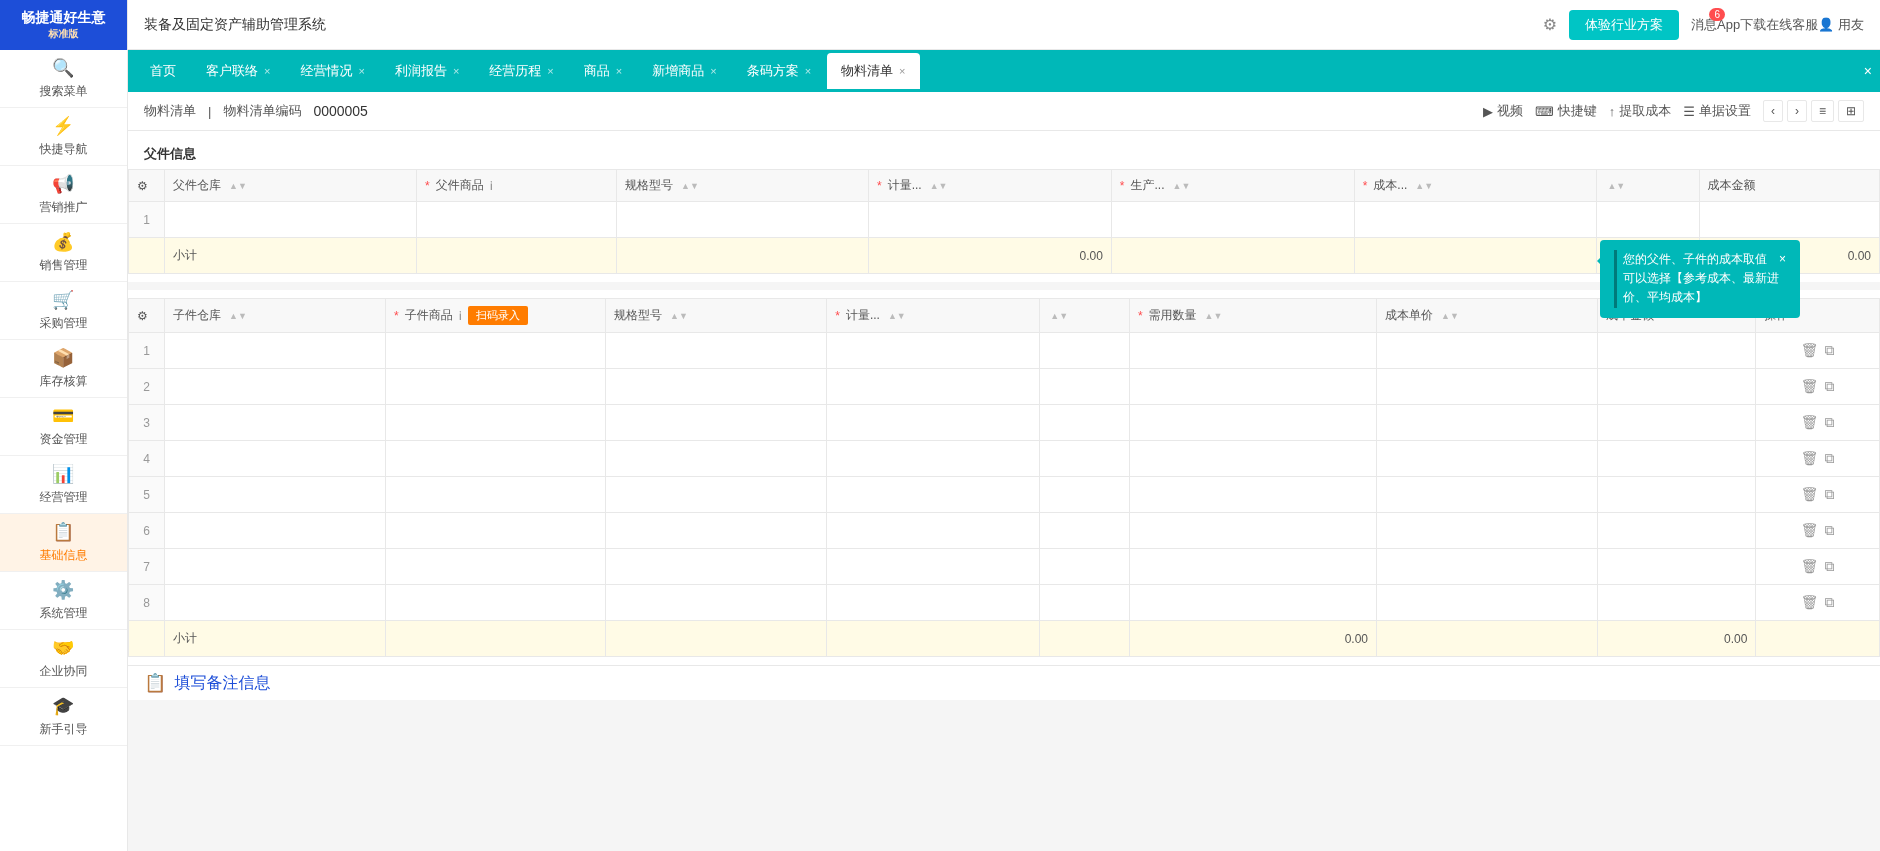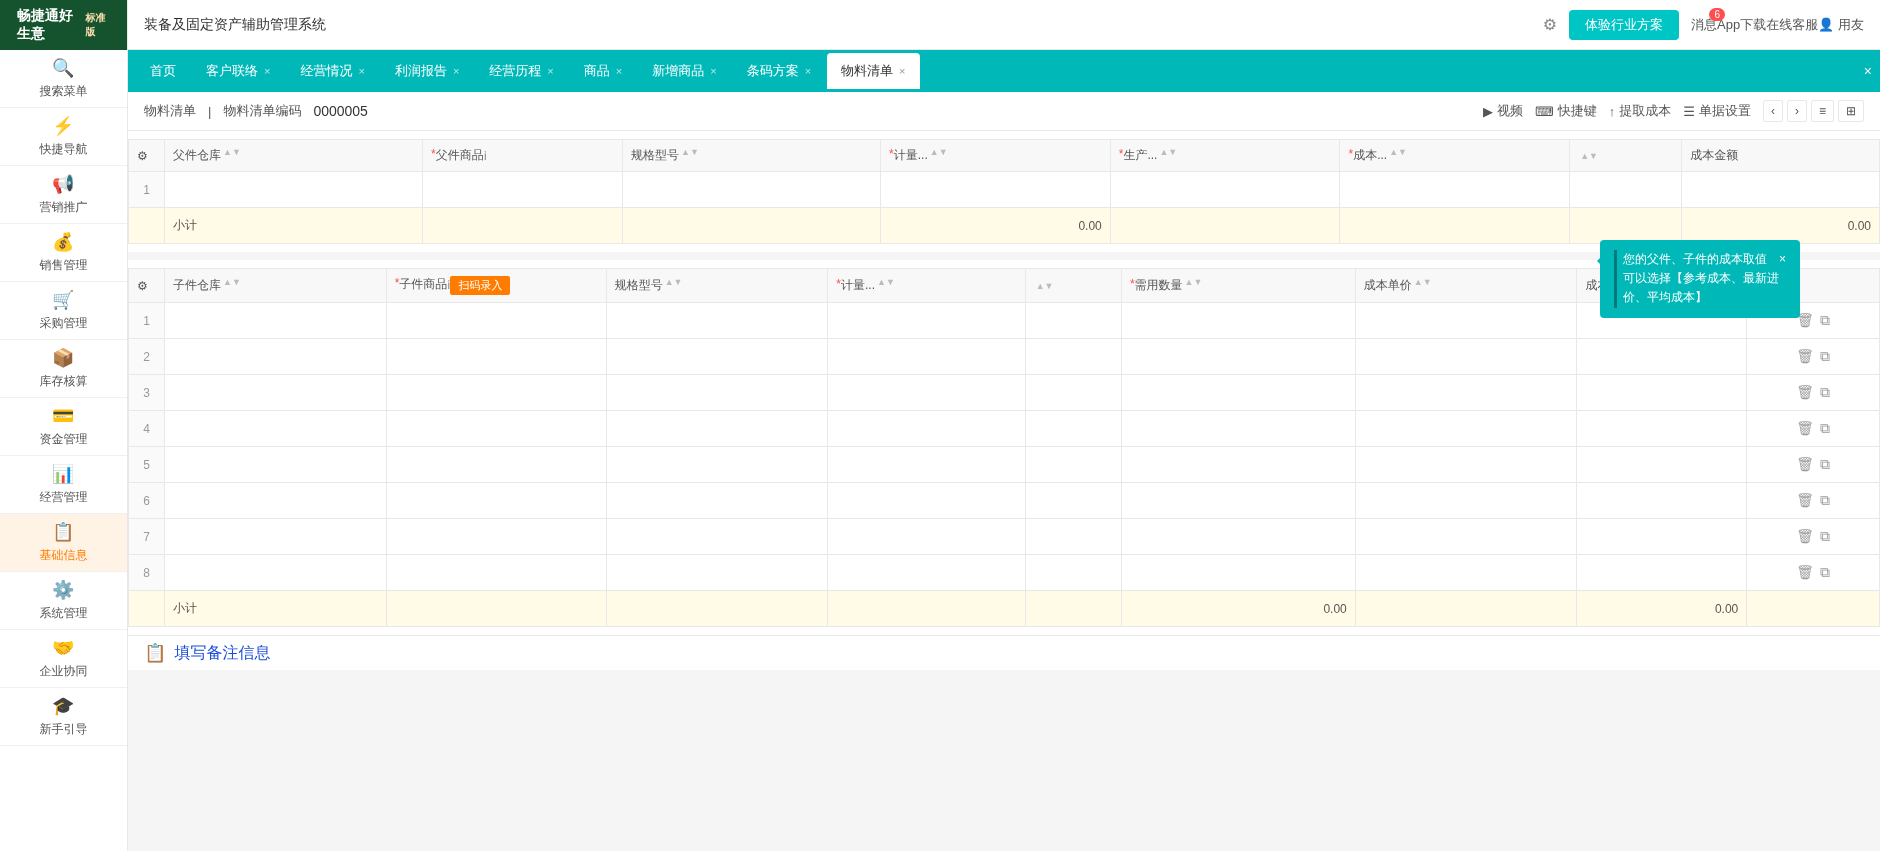--- a/index.html
+++ b/index.html
@@ -8,29 +8,29 @@
     
     .sidebar {
       width: 128px;
       background: #fff;
       display: flex;
       flex-direction: column;
       border-right: 1px solid #e8e8e8;
       flex-shrink: 0;
     }
     .sidebar-logo {
-      background: #14532d;
+      background: #1d4ed8;
       height: 50px;
       display: flex;
       align-items: center;
       justify-content: center;
       color: #fff;
       font-size: 14px;
       font-weight: bold;
-      flex-direction: row;
+      flex-direction: column;
       padding: 17px;
     }
     .sidebar-logo .sub { font-size: 10px; color: #ffe0b2; }
     .sidebar-item {
       display: flex;
       flex-direction: column;
       align-items: center;
       justify-content: center;
       height: 58px;
       cursor: pointer;
@@ -135,21 +135,21 @@
     .data-table td {
       border: 1px solid #e8e8e8;
       padding: 6px 8px;
       font-size: 12px;
       color: #333;
       height: 36px;
     }
     .data-table .row-num { width: 36px; text-align: center; color: #999; background: #fafafa; }
     .data-table .subtotal-row td { background: #fffbe6; color: #555; }
     .data-table .subtotal-row .num-cell { text-align: right; font-weight: normal; }
-    .col-header { display: flex; gap: 0; }
+    .col-header { display: flex; align-items: center; gap: 6px; }
     .sort-icons { display: flex; flex-direction: column; gap: 0; font-size: 9px; color: #bbb; margin-left: 2px; }
 
     .scan-btn {
       background: #ff7c00;
       color: #fff;
       border: none;
       padding: 2px 8px;
       border-radius: 2px;
       font-size: 11px;
       cursor: pointer;
@@ -336,20 +336,21 @@
         <div class="right-panel-btns">
           <button>‹</button>
           <button>›</button>
           <button>≡</button>
           <button>⊞</button>
         </div>
       </div>
     </div>
 
     <div class="section">
+      <div class="section-title">父件信息</div>
       <table class="data-table">
         <thead>
           <tr>
             <th style="width:36px;">⚙</th>
             <th>
               <div class="col-header">
                   <span>父件仓库</span>
                   <span class="sort-icons">▲▼</span>
                 </div>
             </th>

